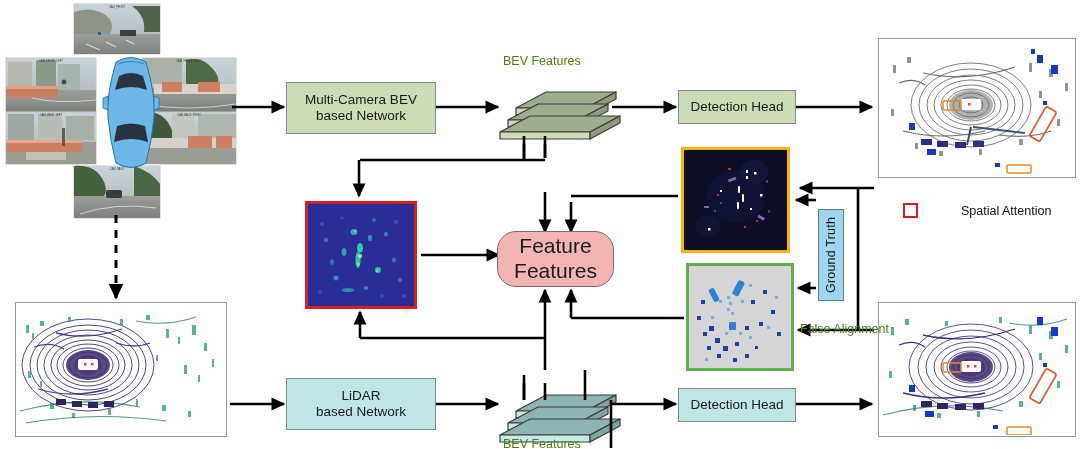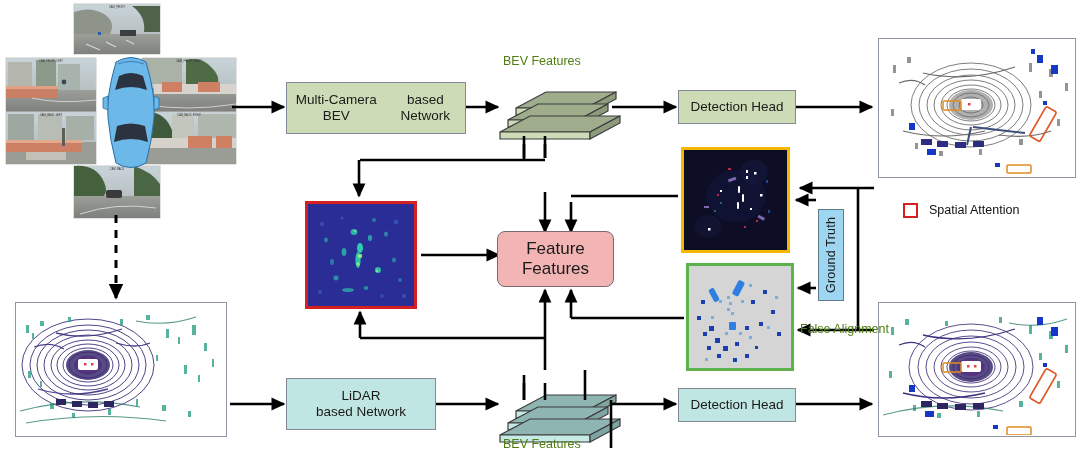--- a/index.html
+++ b/index.html
@@ -5,27 +5,27 @@
   html,body{margin:0;padding:0;background:#ffffff;}
   body{width:1080px;height:449px;position:relative;overflow:hidden;
        font-family:"Liberation Sans","DejaVu Sans",sans-serif;}
   #stage{position:absolute;left:0;top:0;width:1080px;height:449px;}
   .node{position:absolute;box-sizing:border-box;display:flex;align-items:center;
         justify-content:center;text-align:center;color:#1a1a1a;line-height:1.18;}
   .proc{border:1.5px solid #7f8a94;font-size:13.5px;}
   .green{background:#cddcb6;}
   .teal{background:#bfe6e2;}
   .purple{background:#c9b8e0;border:1.5px solid #6f6285;font-size:13px;}
-  .pink{background:#f3b4b4;border:1.5px solid #7c6a72;border-radius:8px;font-size:17px;}
+  .pink{background:#f3b4b4;border:1.5px solid #7c6a72;border-radius:19px;font-size:21px;}
   .gt{background:#9ed6f2;border:1.5px solid #5c7c8c;font-size:12.5px;
       writing-mode:vertical-rl;transform:rotate(180deg);letter-spacing:.2px;}
   .imgbox{position:absolute;box-sizing:border-box;overflow:hidden;}
   .lbl{position:absolute;font-size:12.5px;color:#4d7c0f;white-space:nowrap;}
   .legend{position:absolute;}
-  .legrow{display:flex;align-items:flex-start;margin-bottom:10px;}
+  .legrow{display:flex;align-items:center;margin-bottom:10px;gap:32px;}
   .swatch{width:15px;height:15px;box-sizing:border-box;background:#fff;margin-right:11px;}
   .legtxt{font-size:12.5px;color:#111;}
   svg.wires{position:absolute;left:0;top:0;width:1080px;height:449px;
             pointer-events:none;overflow:visible;}
 </style>
 </head>
 <body>
 
 <div id="stage">
 
@@ -543,21 +543,21 @@
 
     <g stroke="#000" stroke-width="2.6" fill="none">
       <path d="M858,188 L858,330"></path>
     </g>
 
     <g stroke="#000" stroke-width="3" fill="none" stroke-dasharray="8,7" marker-end="url(#ah)">
       <path d="M116,215 L116,298"></path>
     </g>
   </svg>
 
-  <div class="node proc green" style="left:286px;top:82px;width:180px;height:52px;flex-direction:row;">
+  <div class="node proc green" style="left:286px;top:82px;width:150px;height:52px;flex-direction:column;">
     <span>Multi-Camera BEV</span>
     <span>based Network</span>
   </div>
 
   <div class="node proc green" style="left:678px;top:90px;width:118px;height:34px;">
     <span>Detection Head</span>
   </div>
 
 
   <div class="node pink" style="left:497px;top:231px;width:117px;height:56px;flex-direction:column;">

